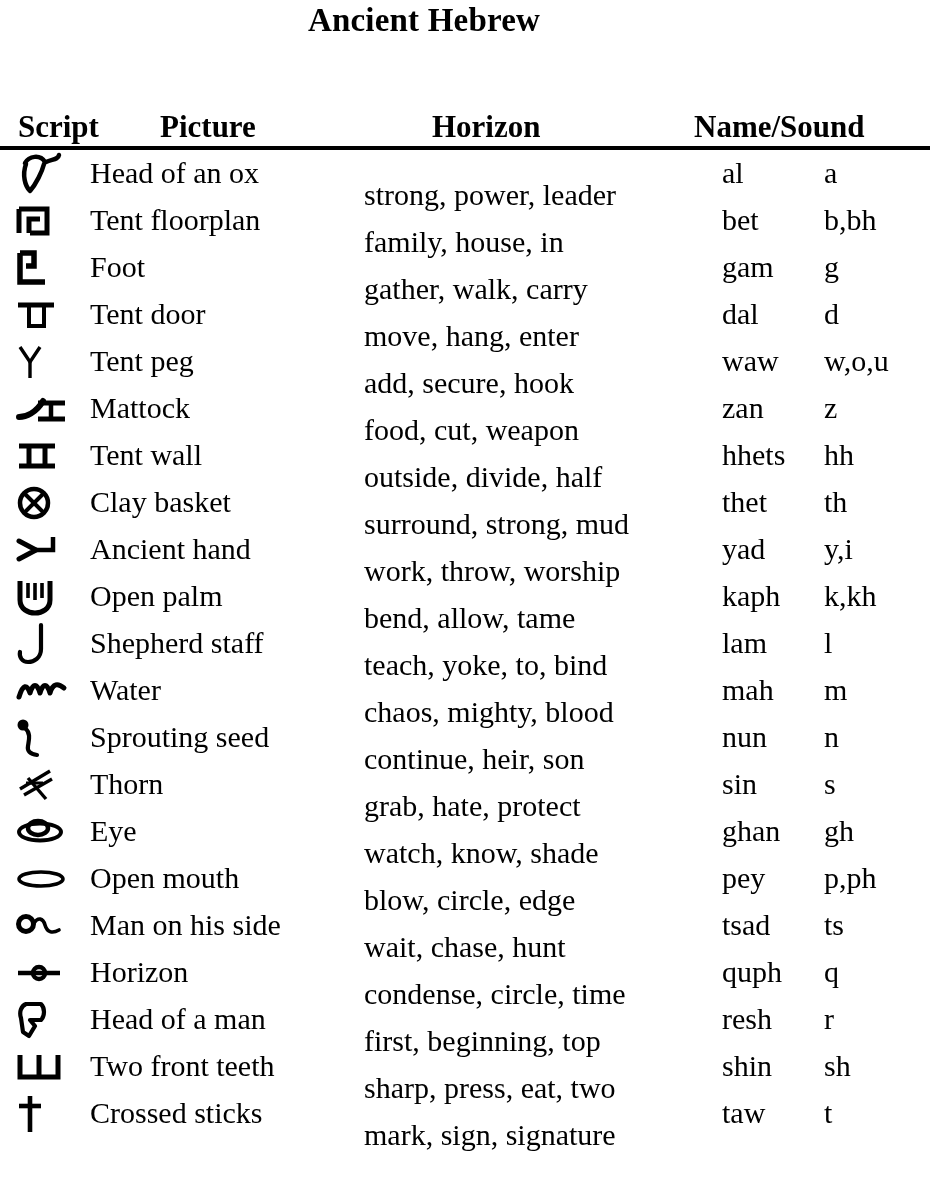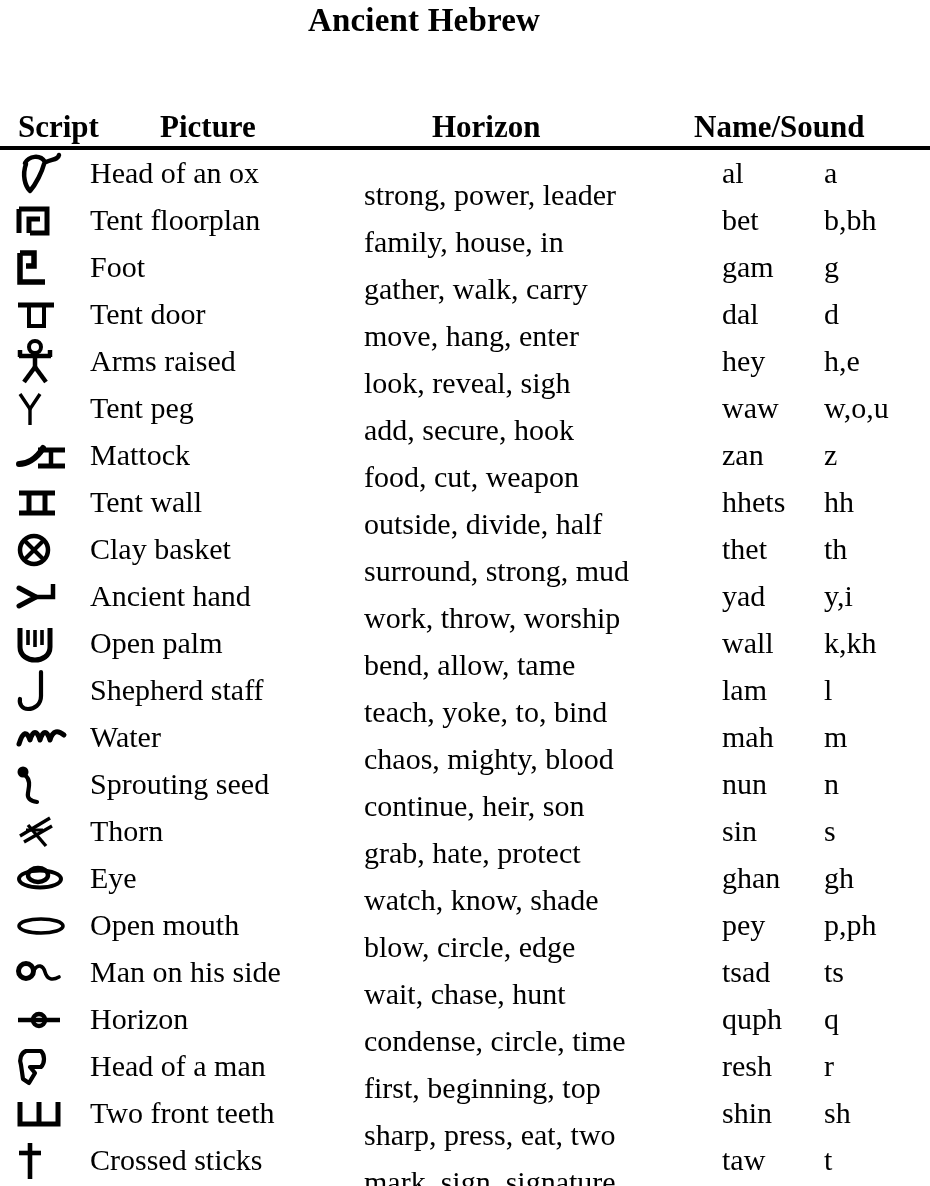--- a/index.html
+++ b/index.html
@@ -143,37 +143,20 @@
             <path d="M13 5 V26 H28 V5" fill="none" stroke="#000" stroke-width="4"></path>
           </svg>
         </div>
         <span class="cell c-picture">Tent door</span>
         <span class="cell c-meaning">move, hang, enter</span>
         <span class="cell c-name">dal</span>
         <span class="cell c-sound">d</span>
       </div>
       <div class="row">
         <div class="c-script">
-          <svg width="38" height="44" viewBox="0 0 38 44">
-            <circle cx="19" cy="7" r="6" fill="none" stroke="#000" stroke-width="4"></circle>
-            <path d="M19 13 V27" stroke="#000" stroke-width="4.5"></path>
-            <path d="M3 16 H35" stroke="#000" stroke-width="4.5"></path>
-            <path d="M4 10 V17" stroke="#000" stroke-width="4.5"></path>
-            <path d="M34 10 V17" stroke="#000" stroke-width="4.5"></path>
-            <path d="M19 27 L8 42" stroke="#000" stroke-width="4.5"></path>
-            <path d="M19 27 L30 42" stroke="#000" stroke-width="4.5"></path>
-          </svg>
-        </div>
-        <span class="cell c-picture">Arms raised</span>
-        <span class="cell c-meaning">look, reveal, sigh</span>
-        <span class="cell c-name">hey</span>
-        <span class="cell c-sound">h,e</span>
-      </div>
-      <div class="row">
-        <div class="c-script">
           <svg width="28" height="36" viewBox="0 0 28 36">
             <path d="M4 3 L14 18 L24 3" fill="none" stroke="#000" stroke-width="3.4"></path>
             <path d="M14 18 V34" stroke="#000" stroke-width="3.4"></path>
           </svg>
         </div>
         <span class="cell c-picture">Tent peg</span>
         <span class="cell c-meaning">add, secure, hook</span>
         <span class="cell c-name">waw</span>
         <span class="cell c-sound">w,o,u</span>
       </div>
@@ -234,21 +217,21 @@
         <div class="c-script">
           <svg width="38" height="38" viewBox="0 0 38 38">
             <path d="M4 3 V22 C4 31 12 35 19 35 C26 35 34 31 34 22 V3" fill="none" stroke="#000" stroke-width="5"></path>
             <path d="M12 5 V20" stroke="#000" stroke-width="3.6"></path>
             <path d="M19 5 V22" stroke="#000" stroke-width="3.6"></path>
             <path d="M26 5 V20" stroke="#000" stroke-width="3.6"></path>
           </svg>
         </div>
         <span class="cell c-picture">Open palm</span>
         <span class="cell c-meaning">bend, allow, tame</span>
-        <span class="cell c-name">wall</span>
+        <span class="cell c-name">kaph</span>
         <span class="cell c-sound">k,kh</span>
       </div>
       <div class="row">
         <div class="c-script">
           <svg width="30" height="42" viewBox="0 0 30 42">
             <path d="M25 2 V26 C25 35 18 39 12 39 C6 39 3 34 4 29" fill="none" stroke="#000" stroke-width="4.2" stroke-linecap="round"></path>
           </svg>
         </div>
         <span class="cell c-picture">Shepherd staff</span>
         <span class="cell c-meaning">teach, yoke, to, bind</span>

